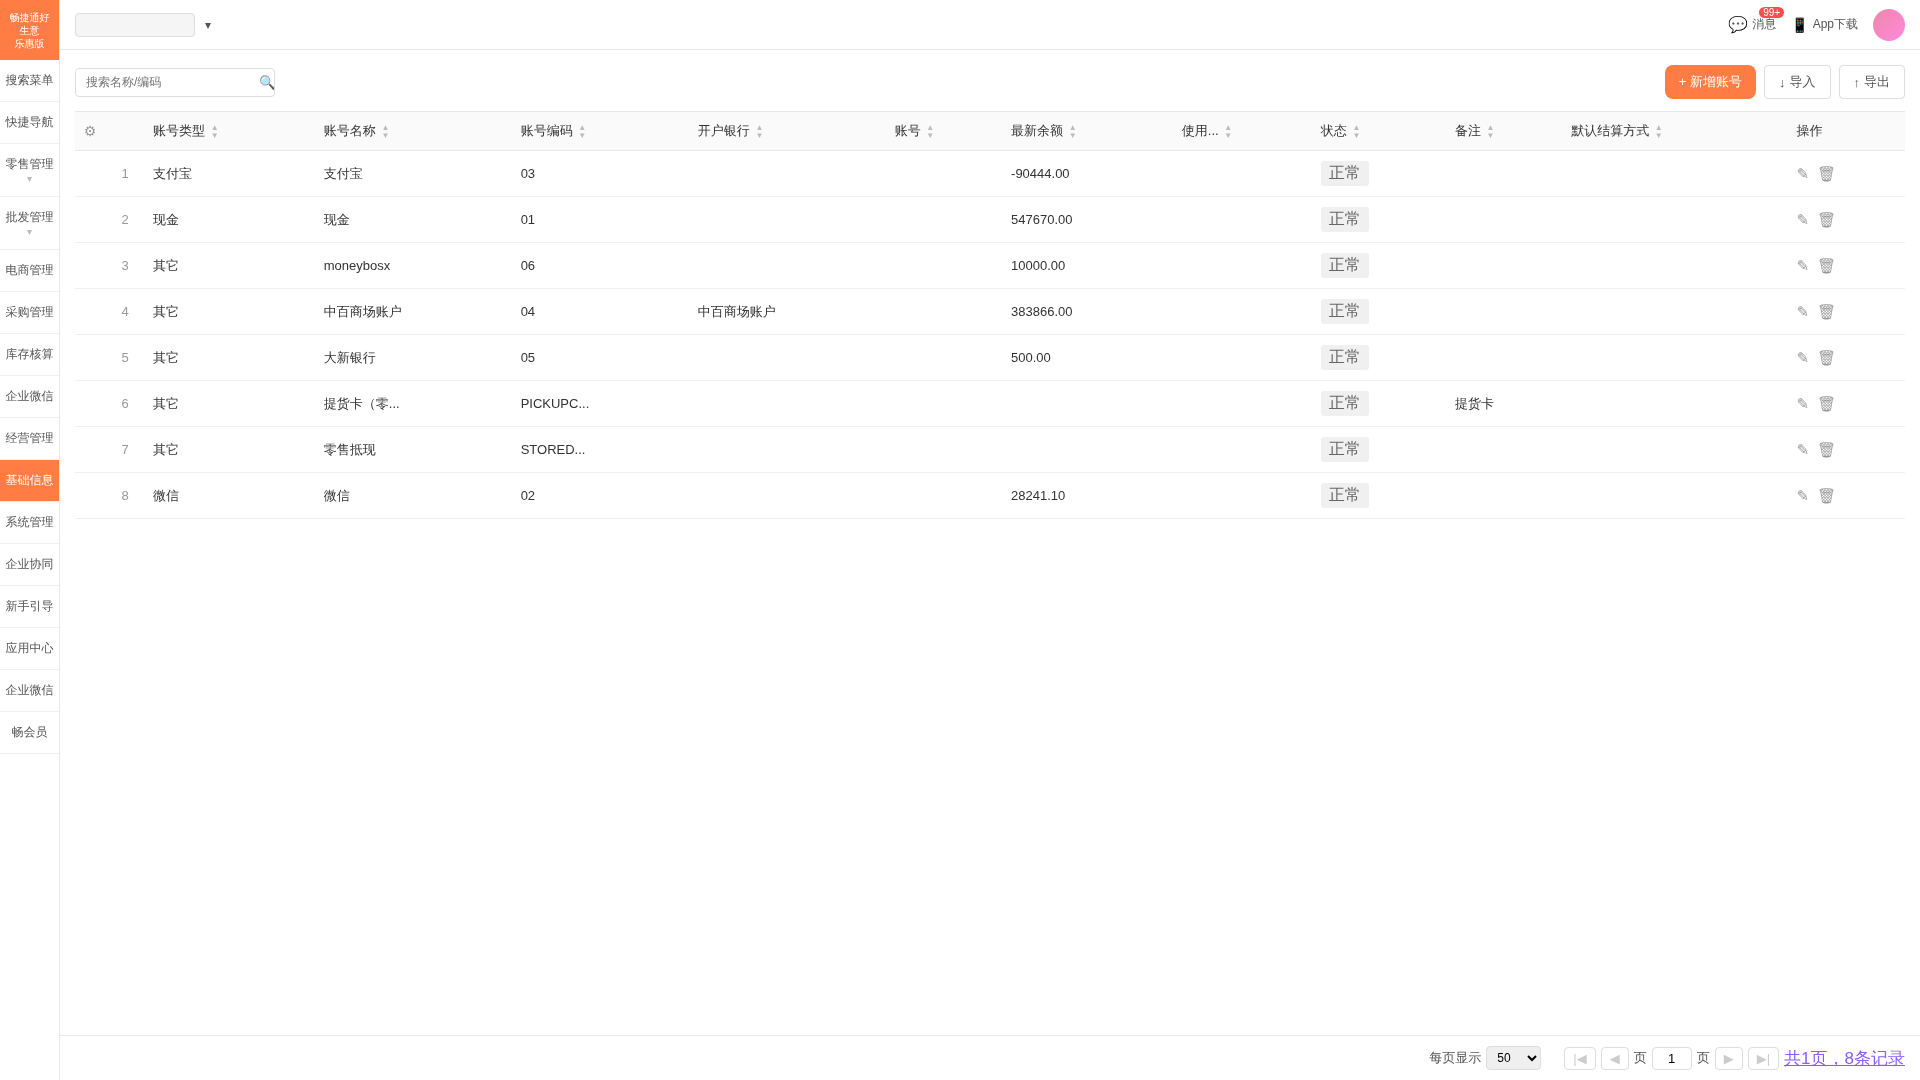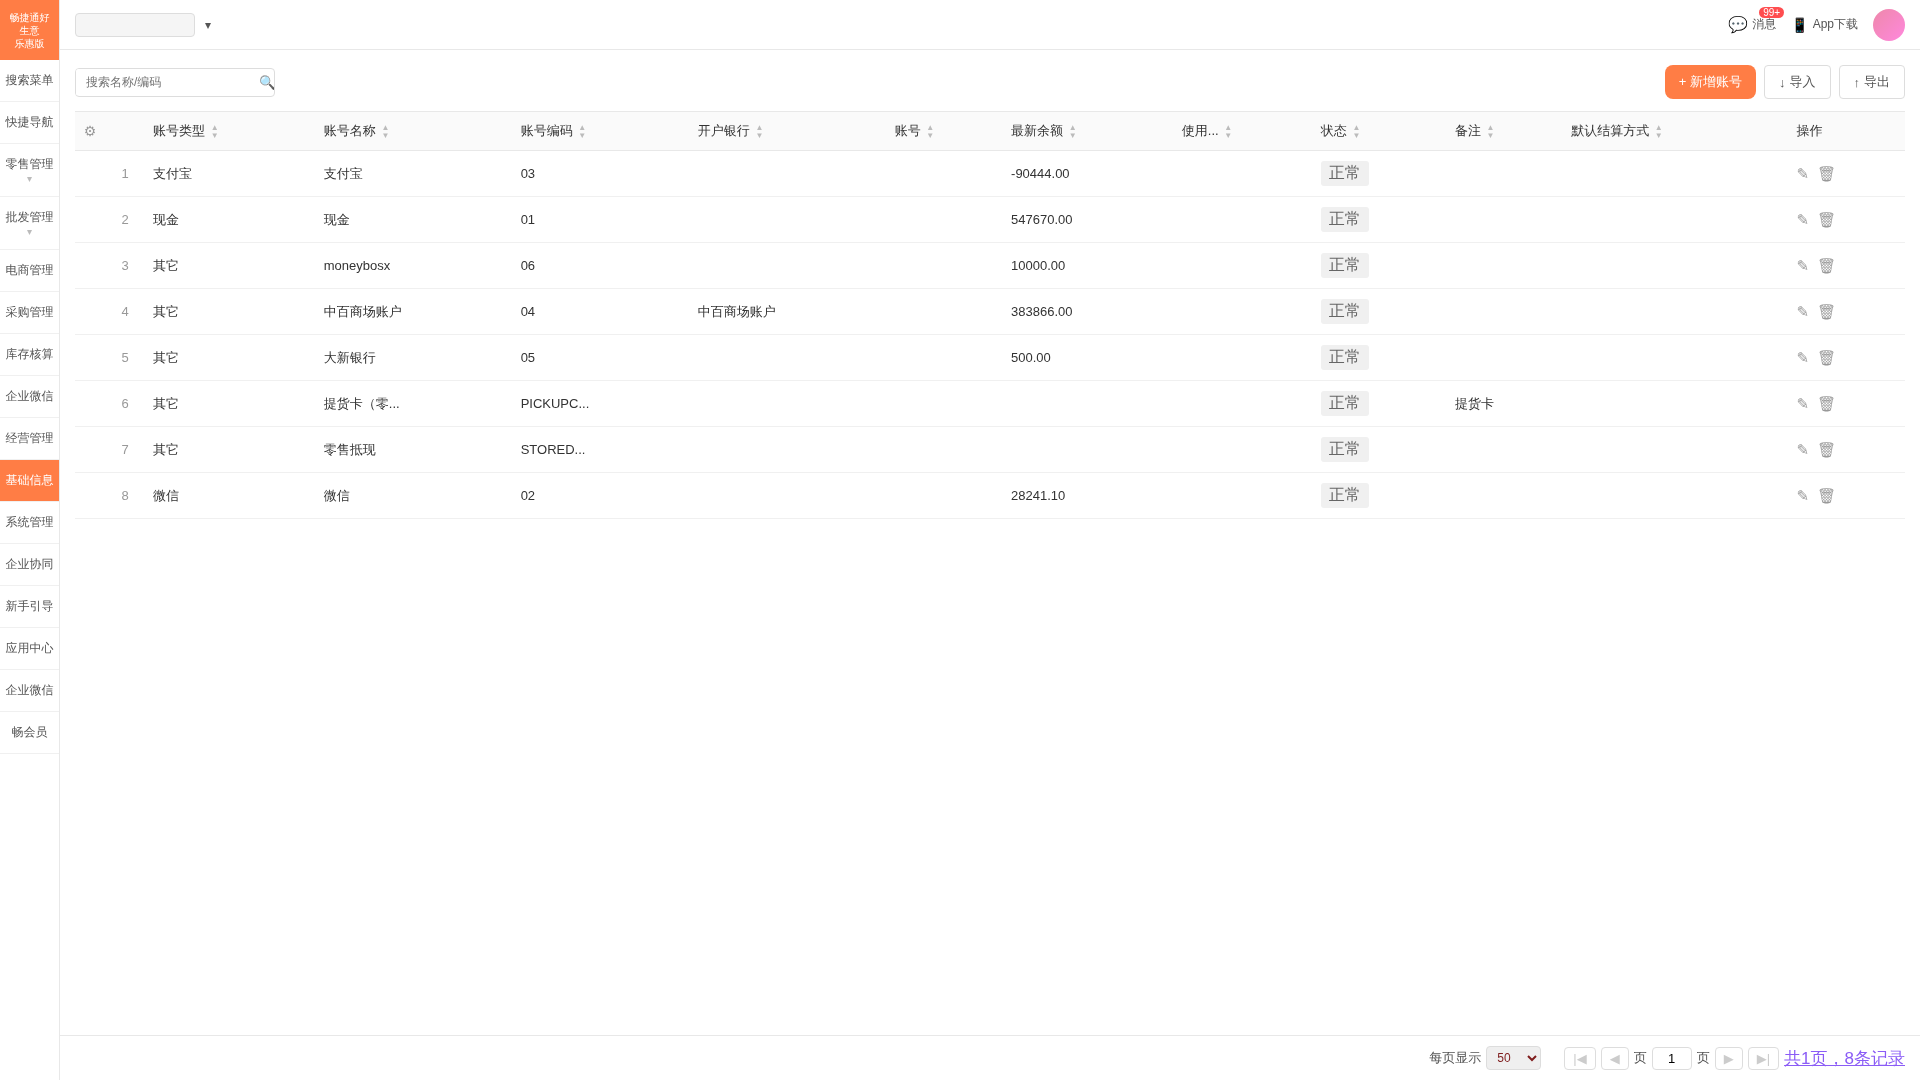--- a/index.html
+++ b/index.html
@@ -221,21 +221,21 @@
       font-size: 13px;
       color: #555;
       flex-shrink: 0;
     }
     .footer-pagesize { display: flex; align-items: center; gap: 5px; }
     .pagesize-select {
       border: 1px solid #ddd;
       border-radius: 4px;
       padding: 3px 6px;
       font-size: 12px;
-      color: #7f1d1d;
+      color: #000000;
     }
     .footer-nav { display: flex; align-items: center; gap: 5px; }
     .page-btn { background: none; border: 1px solid #ddd; border-radius: 4px; padding: 3px 8px; cursor: pointer; color: #555; font-size: 13px; }
     .page-btn:disabled { color: #ccc; cursor: not-allowed; }
     .page-input { width: 40px; text-align: center; border: 1px solid #ddd; border-radius: 4px; padding: 3px 5px; font-size: 13px; }
     .total-text { color: #8b5cf6; font-size: 17px; text-decoration: underline; }
   </style>
 </head>
 <body>
 

